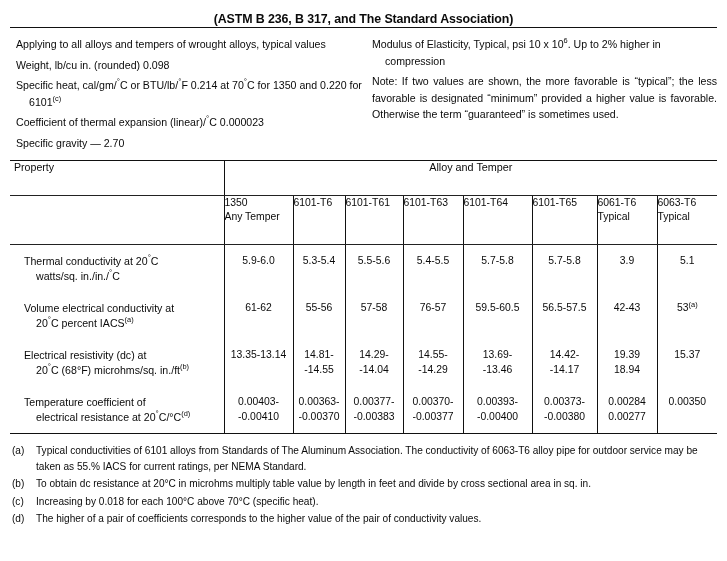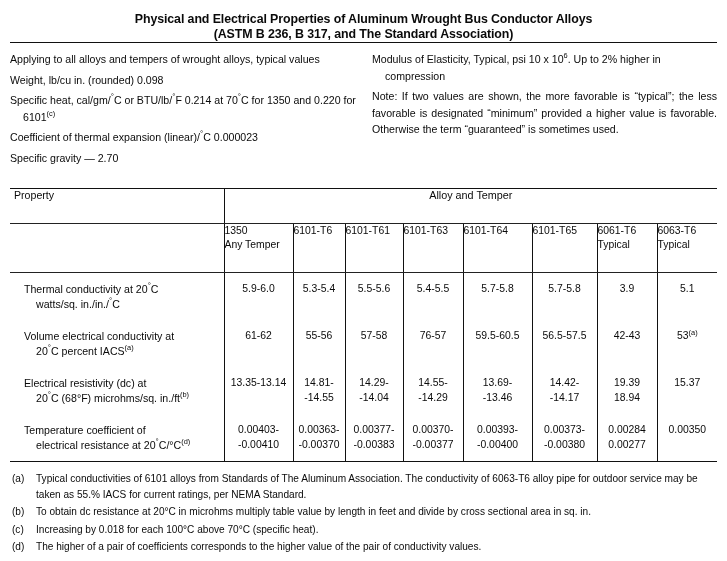--- a/index.html
+++ b/index.html
@@ -44,38 +44,38 @@
   .rule-thin {
     border: 0;
     border-top: 1px solid #222;
     margin: 0;
   }
   .rule-wrap { padding: 0 10px; }
 
   
   .intro {
     display: flex;
-    padding: 8px 10px 4px 10px;
+    padding: 8px 10px 4px 16px;
     gap: 4px;
   }
   .intro-col {
     flex: 1 1 50%;
     font-size: 10.6px;
     line-height: 16.5px;
   }
   .intro-col.right { flex: 0 0 345px; }
   .intro-p { margin: 0 0 4px 0; }
   .intro-p.hang { padding-left: 13px; text-indent: -13px; }
   .intro-p.just { text-align: justify; }
   .intro-p.note { margin-top: 2px; }
   sup { font-size: 7.4px; vertical-align: super; line-height: 0; }
   .deg { font-size: 8px; vertical-align: super; line-height: 0; }
 
   
-  .tbl-wrap { padding: 1px 10px; margin-top: 13px; }
+  .tbl-wrap { padding: 1px 10px; }
   table.spec {
     width: 707px;
     border-collapse: collapse;
     table-layout: fixed;
     font-size: 10.4px;
   }
   table.spec td, table.spec th {
     padding: 0;
     vertical-align: top;
     font-weight: normal;
@@ -134,21 +134,20 @@
   }
   .note-mark { flex: 0 0 24px; }
   .note-text { flex: 1 1 auto; }
 </style>
 </head>
 <body>
 
 <div class="page">
 
   <div class="title-block">
-    <div class="title-line">Physical and Electrical Properties of Aluminum Wrought Bus Conductor Alloys</div>
     <div class="title-line">(ASTM B 236, B 317, and The Standard Association)</div>
   </div>
 
   <div class="rule-wrap">
     <hr class="rule">
   </div>
 
   <div class="intro">
 
     <div class="intro-col left">

